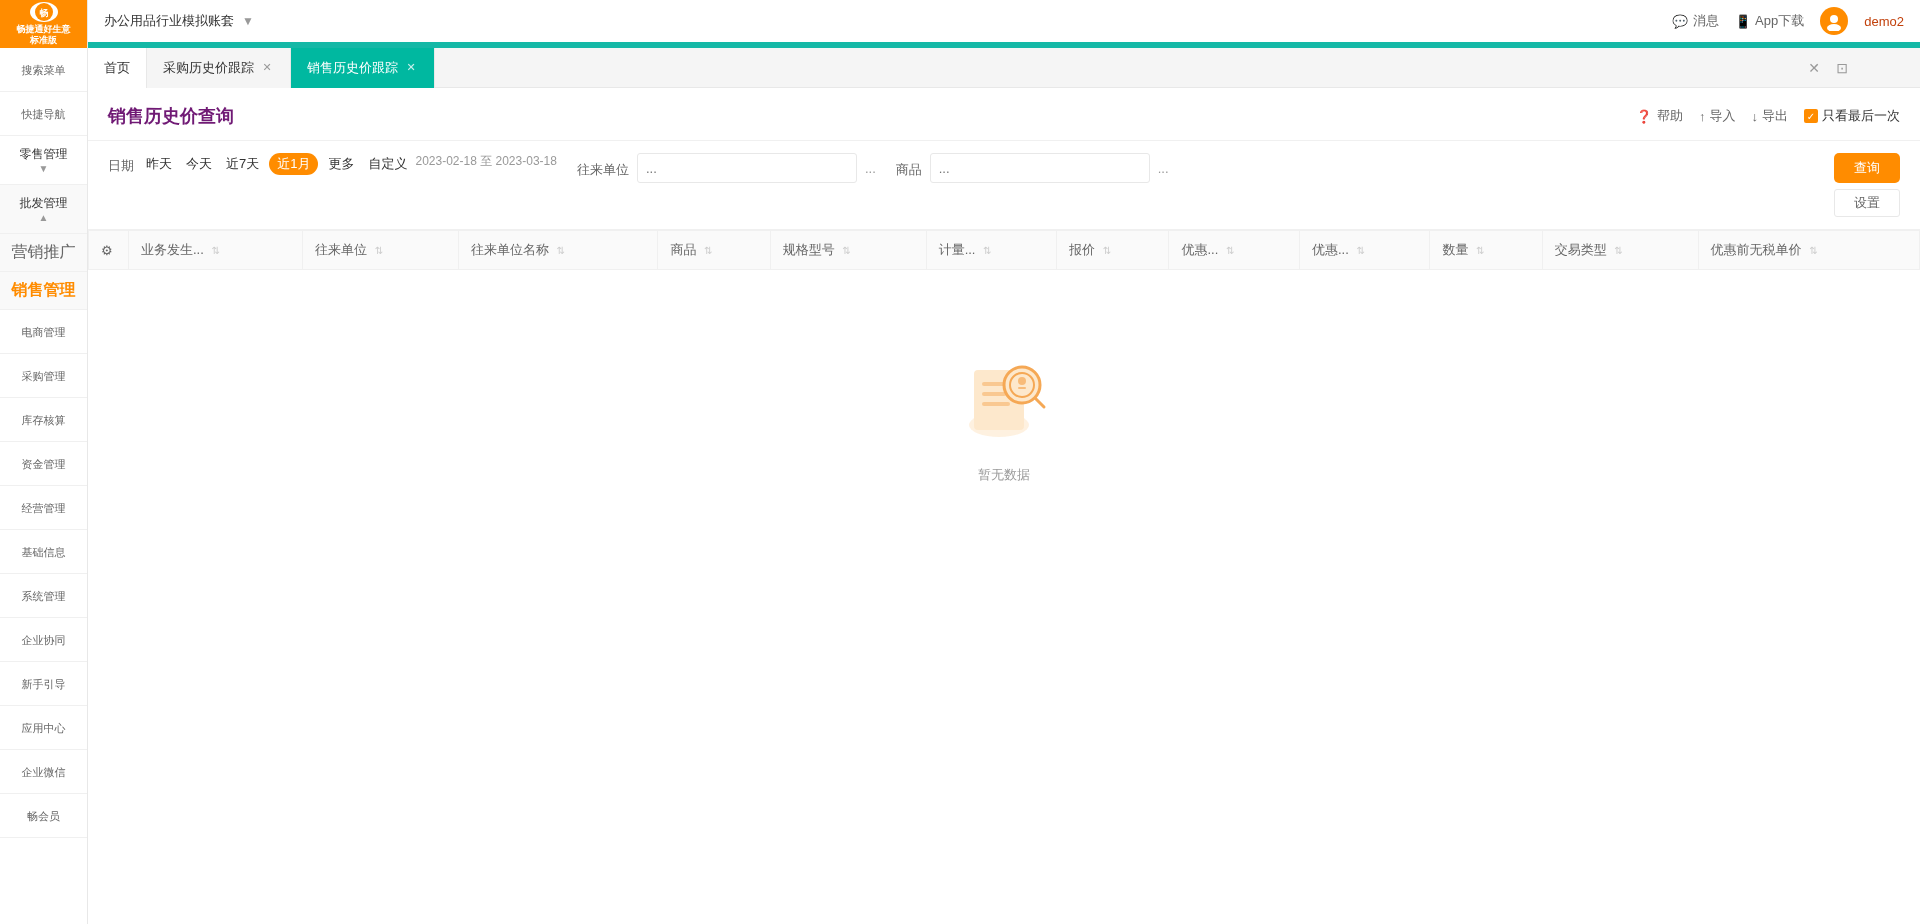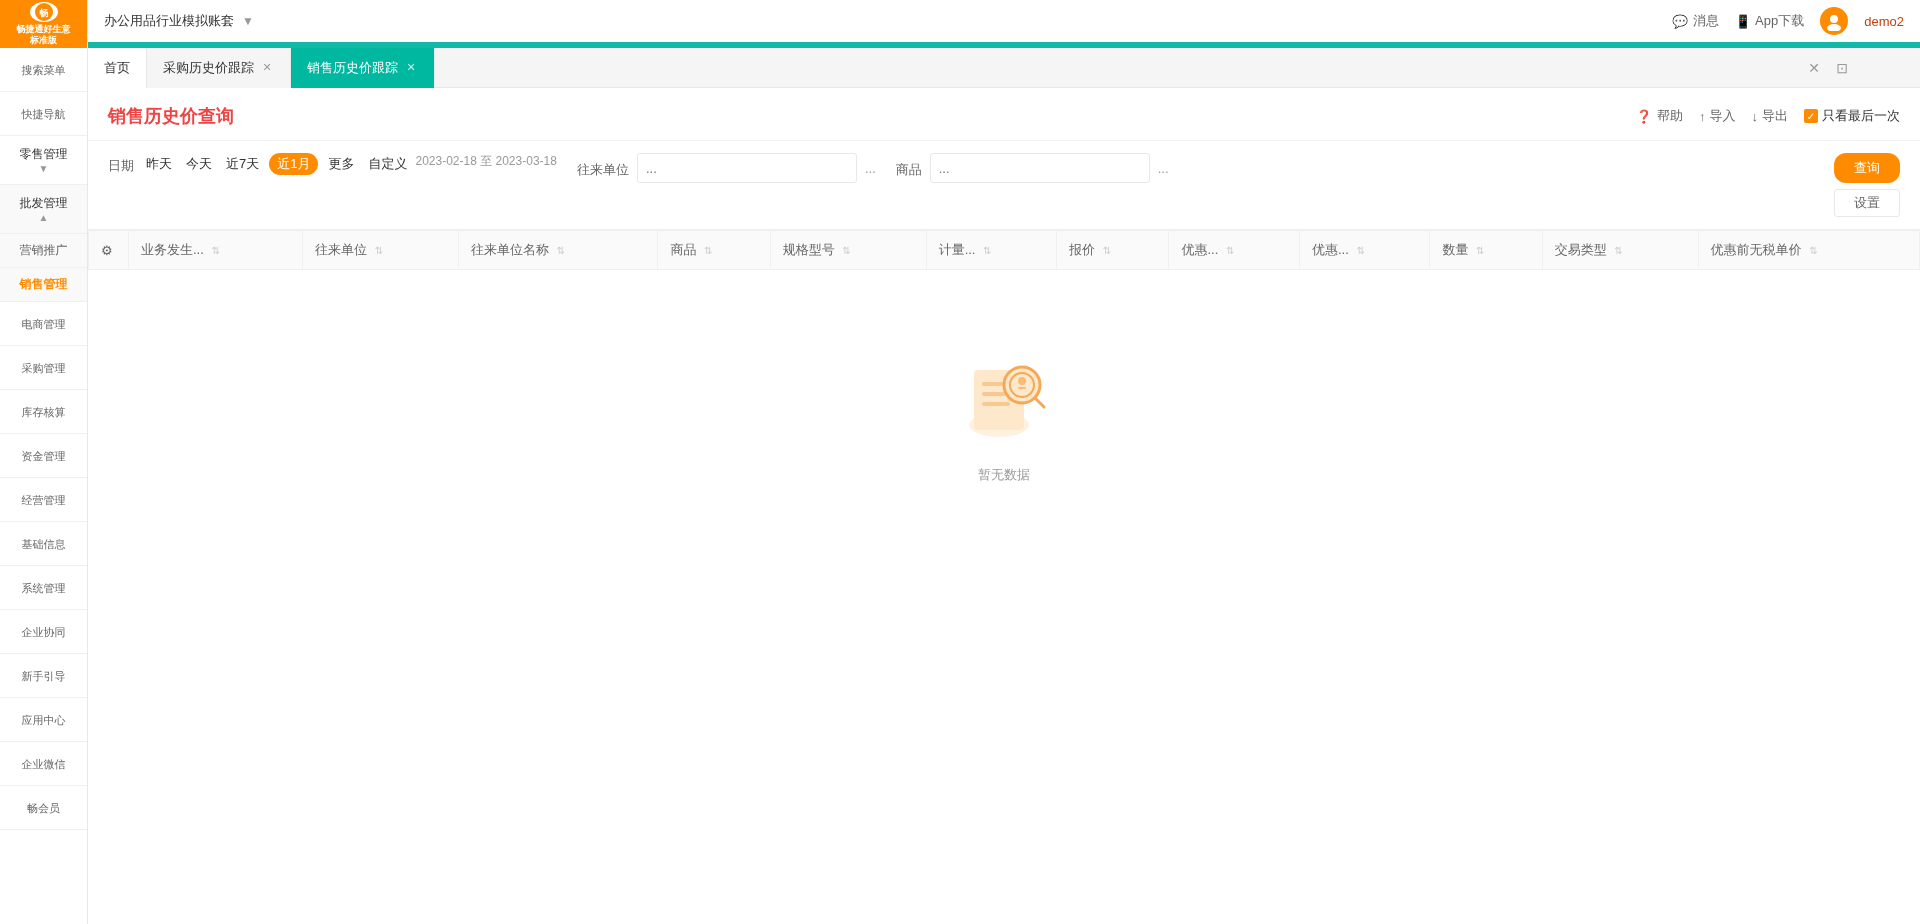--- a/index.html
+++ b/index.html
@@ -65,21 +65,21 @@
       min-height: 44px;
     }
     .sidebar-section.expanded { background: #f9f9f9; }
     .sidebar-section .item-label { font-size: 12px; text-align: center; }
     .sidebar-sub-item {
       display: flex;
       align-items: flex-end;
       justify-content: center;
       padding: 8px 0;
       cursor: pointer;
-      font-size: 12px;
+      font-size: 16px;
       color: #666;
       background: #f9f9f9;
       width: 100%;
       border-bottom: 1px solid #f0f0f0;
     }
     .sidebar-sub-item.active { color: #ff8c00; font-weight: bold; }
 
     
     .main {
       flex: 1;
@@ -204,21 +204,21 @@
     .page-header {
       display: flex;
       align-items: center;
       justify-content: space-between;
       padding: 16px 20px 12px;
       border-bottom: 1px solid #f0f0f0;
     }
     .page-title {
       font-size: 18px;
       font-weight: 600;
-      color: #ef4444;
+      color: #701a75;
     }
     .page-header-actions {
       display: flex;
       align-items: center;
       gap: 16px;
     }
     .header-action-btn {
       display: flex;
       align-items: center;
       gap: 4px;
@@ -315,21 +315,21 @@
     .filter-actions {
       display: flex;
       flex-direction: column;
       gap: 6px;
       margin-left: auto;
     }
     .btn-query {
       background: #ff8c00;
       color: #fff;
       border: none;
-      border-radius: 12px;
+      border-radius: 5px;
       padding: 6px 20px;
       font-size: 13px;
       cursor: pointer;
       white-space: nowrap;
     }
     .btn-settings {
       background: #fff;
       color: #666;
       border: 1px solid #e8e8e8;
       border-radius: 3px;

